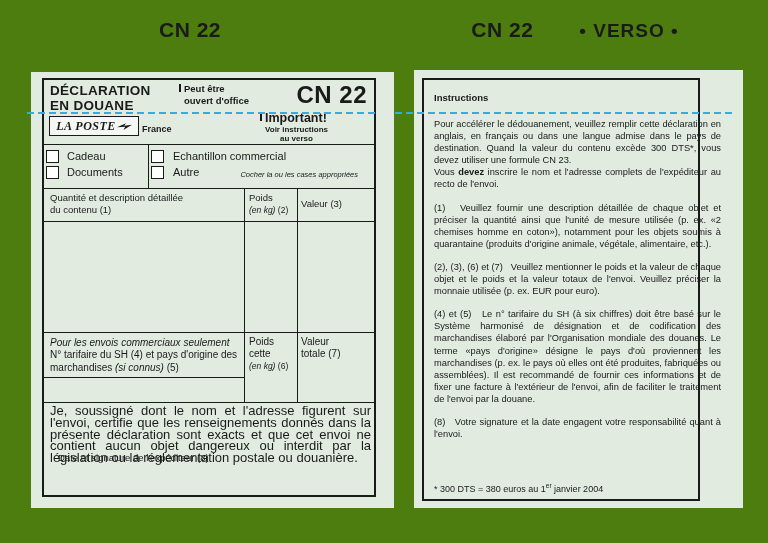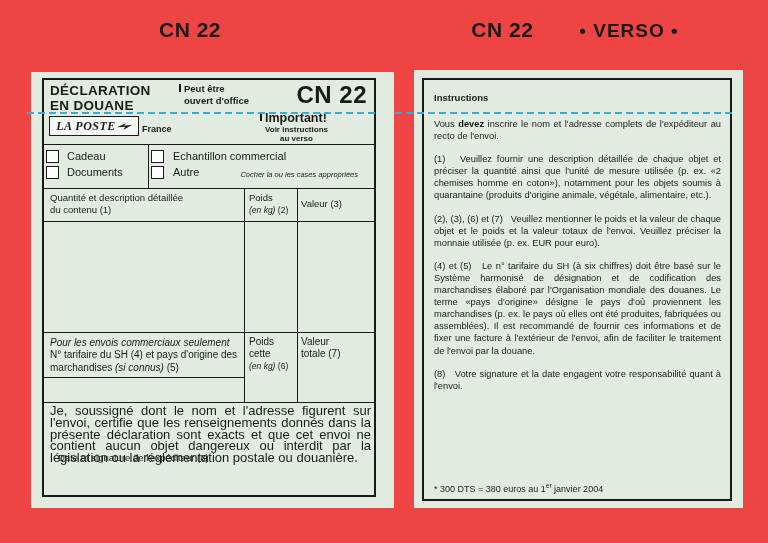--- a/index.html
+++ b/index.html
@@ -1,30 +1,30 @@
 <!DOCTYPE html>
 <html lang="fr"><head>
 <meta charset="utf-8">
 <style>
   html,body{margin:0;padding:0;background:#ffffff;}
-  .canvas{position:relative;width:768px;height:543px;background:#ef4444;overflow:hidden;
+  .canvas{position:relative;width:768px;height:543px;background:#4d7c0f;overflow:hidden;
           font-family:"Liberation Sans",sans-serif;color:#1a1a1a;}
 
   
   .pagetitle{position:absolute;top:18px;display:flex;align-items:baseline;justify-content:center;}
   .pagetitle .code{font-size:21px;font-weight:bold;letter-spacing:0.5px;}
   .pagetitle .side{font-size:19px;font-weight:bold;margin-left:46px;letter-spacing:1px;}
 
   
   .panel{position:absolute;background:#e1ebe0;}
   .panel-recto{left:31px;top:72px;width:363px;height:436px;}
   .panel-verso{left:414px;top:70px;width:329px;height:438px;}
 
   .rbox{position:absolute;left:11px;top:6px;width:334px;height:419px;border:2px solid #1a1a1a;box-sizing:border-box;}
-  .vbox{position:absolute;left:8px;top:8px;width:310px;height:423px;border:2px solid #1a1a1a;box-sizing:border-box;}
+  .vbox{position:absolute;left:8px;top:8px;width:278px;height:423px;border:2px solid #1a1a1a;box-sizing:border-box;}
 
   .cutline{position:absolute;height:2px;
            background:repeating-linear-gradient(90deg,#35abdf 0 7px,transparent 7px 11px);}
   .cut-recto{left:-4px;top:40px;width:350px;}
   .cut-verso{left:-19px;top:42px;width:337px;}
 
   .hline{position:absolute;height:0;border-top:1.5px solid #1a1a1a;}
   .vline{position:absolute;width:0;border-left:1.5px solid #1a1a1a;}
   .tick{position:absolute;width:1.5px;height:8px;background:#1a1a1a;}
 
@@ -171,20 +171,21 @@
       <div class="field" style="left:2px;top:384px;width:326px;height:29px;"></div>
     </div>
     <div class="cutline cut-recto"></div>
   </div>
 
   <div class="panel panel-verso">
     <div class="vbox">
       <div class="instr-title">Instructions</div>
 
       <div class="verso-body">
+        <p class="nogap">Pour accélérer le dédouanement, veuillez remplir cette déclaration en anglais, en français ou dans une langue admise dans le pays de destination. Quand la valeur du contenu excède 300 DTS*, vous devez utiliser une formule CN 23.</p>
         <p><span>Vous </span><b>devez</b><span> inscrire le nom et l'adresse complets de l'expéditeur au recto de l'envoi.</span></p>
         <p>(1)   Veuillez fournir une description détaillée de chaque objet et préciser la quantité ainsi que l'unité de mesure utilisée (p. ex. «2 chemises homme en coton»), notamment pour les objets soumis à quarantaine (produits d'origine animale, végétale, alimentaire, etc.).</p>
         <p>(2), (3), (6) et (7)   Veuillez mentionner le poids et la valeur de chaque objet et le poids et la valeur totaux de l'envoi. Veuillez préciser la monnaie utilisée (p. ex. EUR pour euro).</p>
         <p>(4) et (5)   Le n° tarifaire du SH (à six chiffres) doit être basé sur le Système harmonisé de désignation et de codification des marchandises élaboré par l'Organisation mondiale des douanes. Le terme «pays d'origine» désigne le pays d'où proviennent les marchandises (p. ex. le pays où elles ont été produites, fabriquées ou assemblées). Il est recommandé de fournir ces informations et de fixer une facture à l'extérieur de l'envoi, afin de faciliter le traitement de l'envoi par la douane.</p>
         <p>(8)   Votre signature et la date engagent votre responsabilité quant à l'envoi.</p>
       </div>
 
       <div class="footnote">
         <span>* 300 DTS =  380 euros au 1</span><sup>er</sup><span> janvier 2004</span>
       </div>

